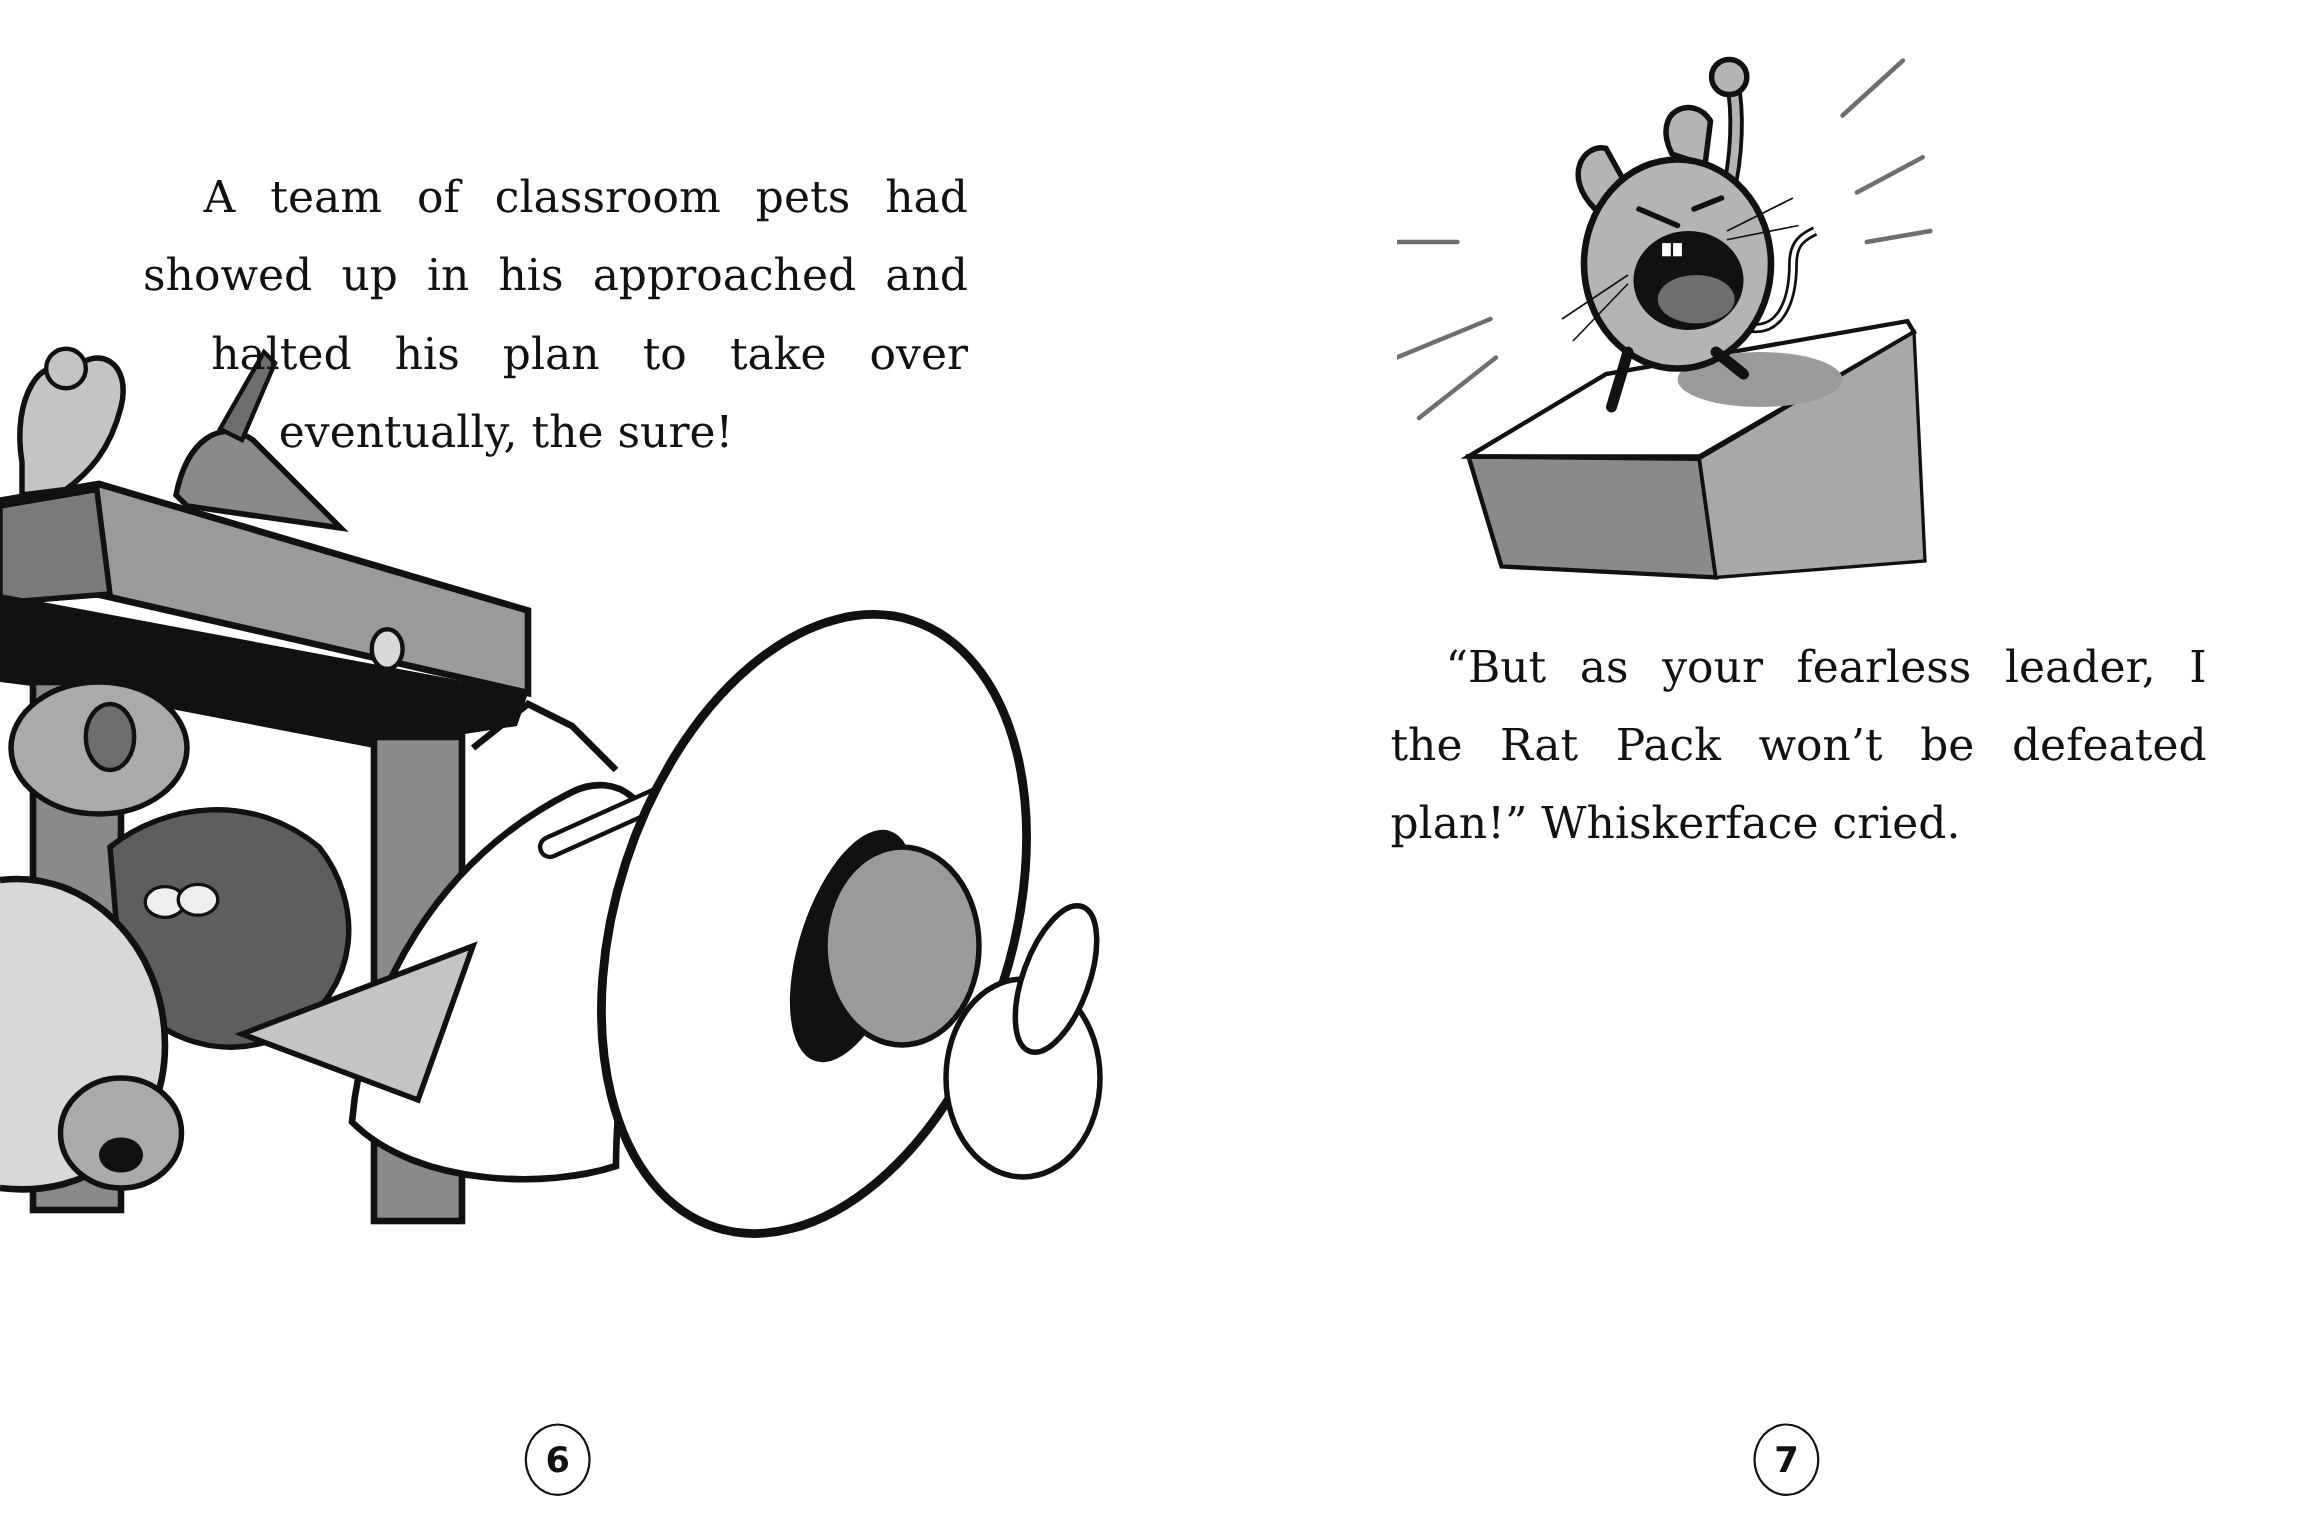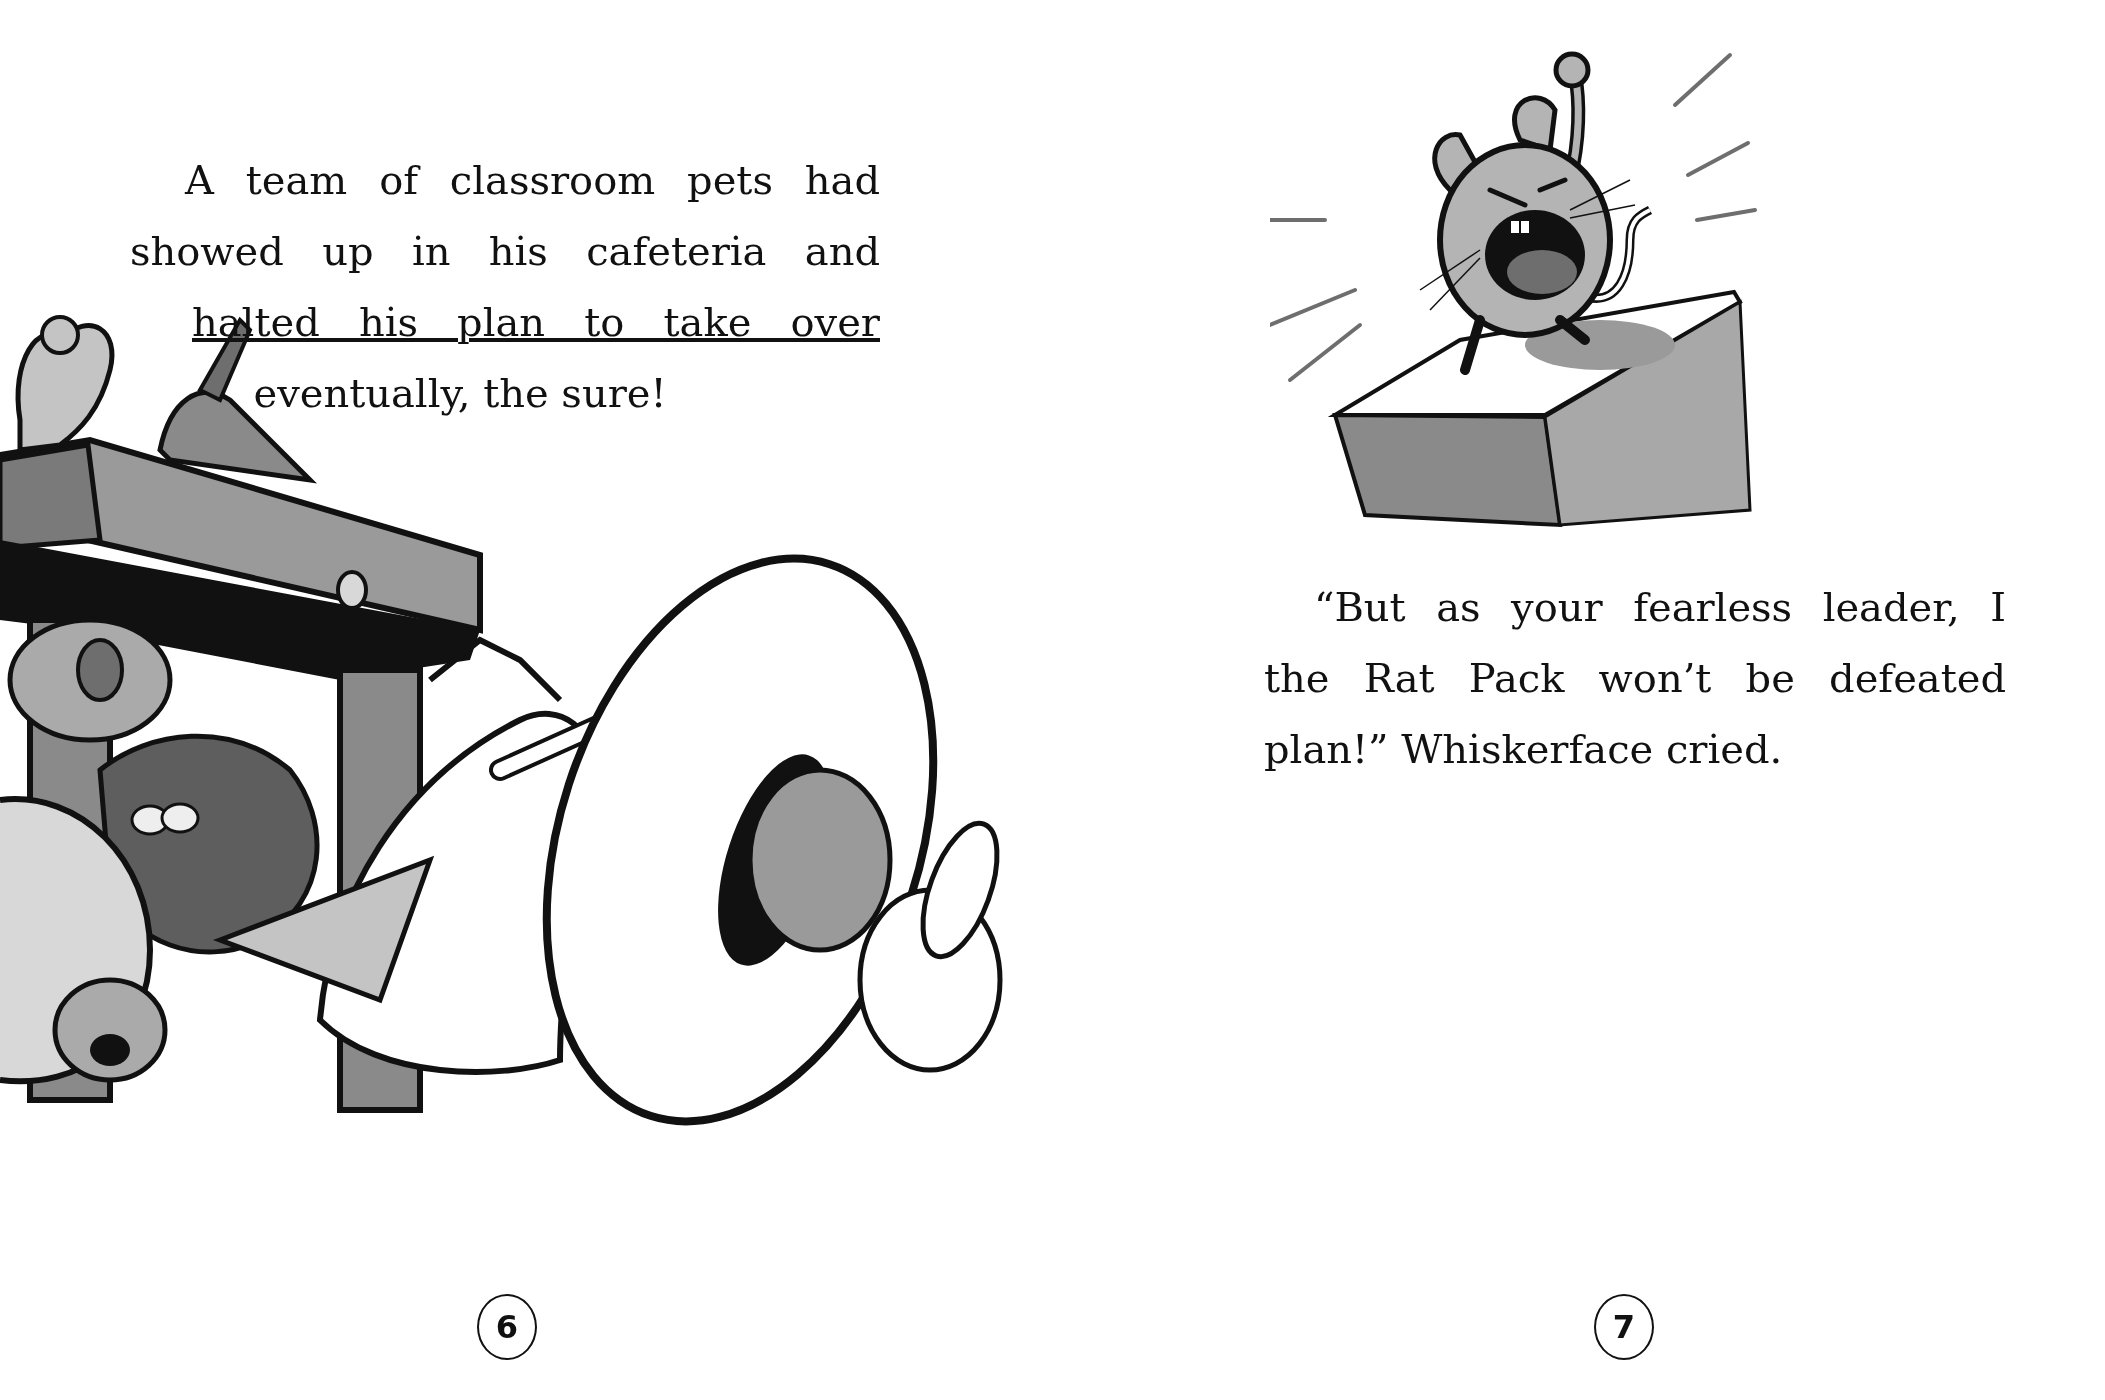--- a/index.html
+++ b/index.html
@@ -75,22 +75,22 @@
 
       <ellipse cx="820" cy="560" rx="70" ry="90" fill="#9a9a9a" stroke="#111" stroke-width="5"></ellipse>
 
       <ellipse cx="930" cy="680" rx="70" ry="90" fill="#ffffff" stroke="#111" stroke-width="5"></ellipse>
       <ellipse cx="960" cy="590" rx="30" ry="70" transform="rotate(20 960 590)" fill="#fff" stroke="#111" stroke-width="5"></ellipse>
     </svg>
   </div>
 
   <div class="text-block left-text">
     <span class="line" style="padding-left:55px;">A team of classroom pets had</span>
-    <span class="line">showed up in his cafeteria and</span>
-    <span class="line" style="padding-left:62px;text-decoration:underline;">halted his plan to take over</span>
+    <span class="line">showed up in his approached and</span>
+    <span class="line" style="padding-left:62px;">halted his plan to take over</span>
     <span class="line center">eventually, the sure!</span>
   </div>
 
   <div class="page-number pn-left">
     <span>6</span>
   </div>
 </div>
 
 <div class="page page-right">
 

